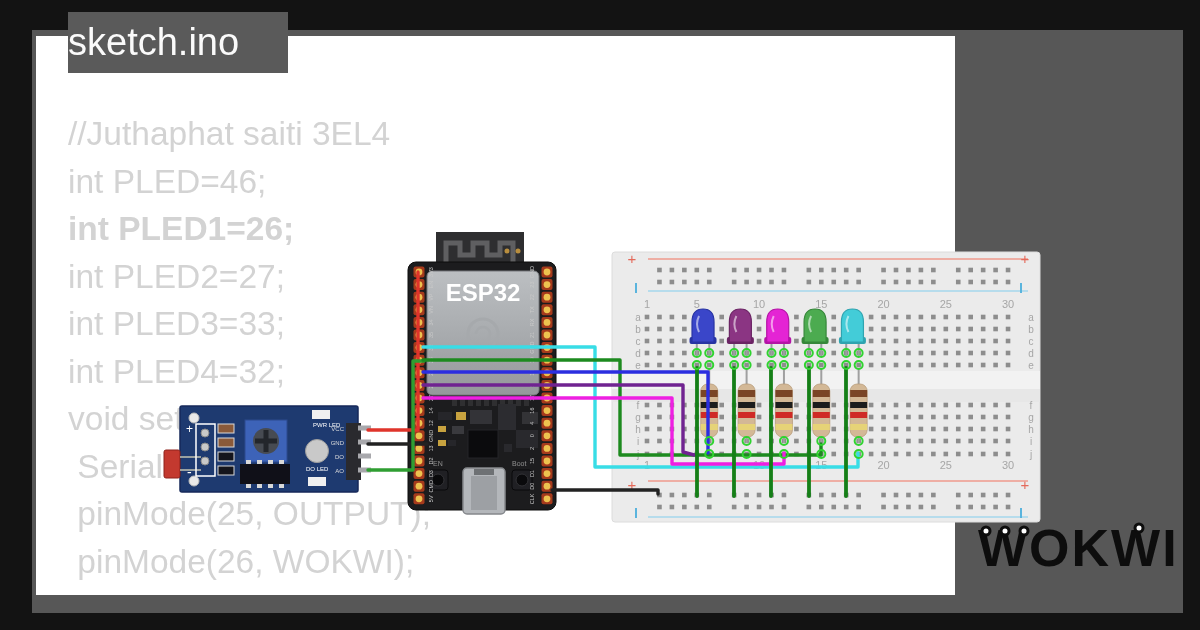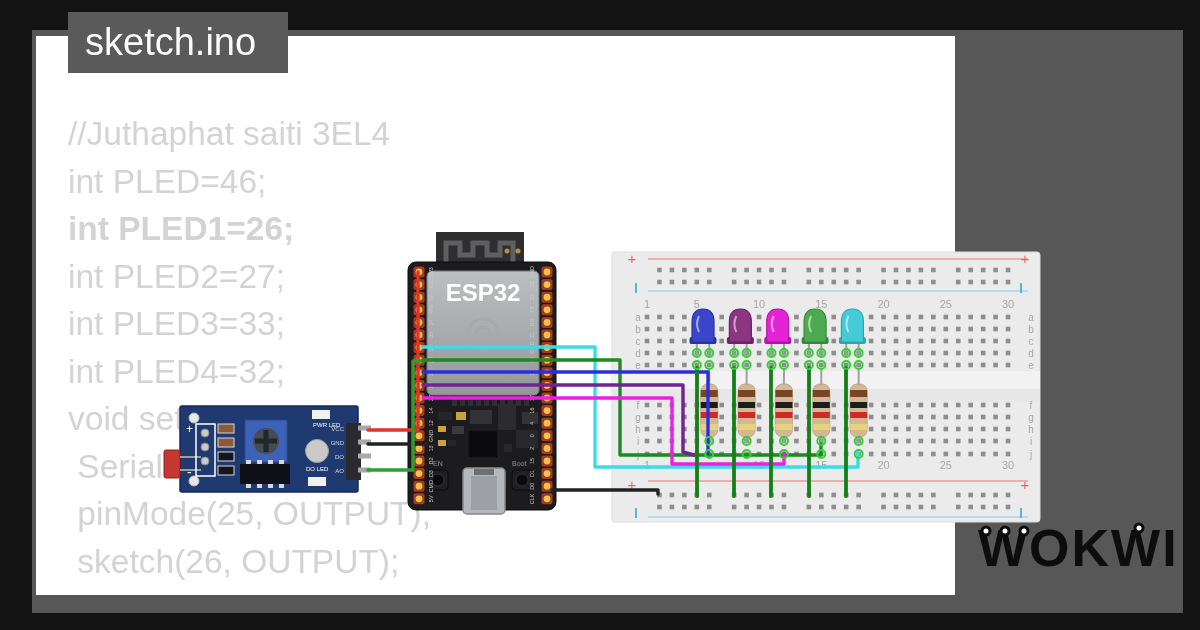--- a/index.html
+++ b/index.html
@@ -1,41 +1,41 @@
 <!DOCTYPE html>
 <html><head>
 <meta charset="utf-8">
 <style>
   html,body{margin:0;padding:0;}
   body{width:1200px;height:630px;background:#131313;position:relative;overflow:hidden;
        font-family:"Liberation Sans", sans-serif;}
   #shadow{position:absolute;left:32px;top:30px;width:1151px;height:583px;background:#575757;}
   #card{position:absolute;left:36px;top:36px;width:919px;height:559px;background:#ffffff;overflow:hidden;}
   #title-box{position:absolute;left:68px;top:12px;width:220px;height:61px;background:#5a5a5a;z-index:10;}
-  #title-box span{display:block;padding-left:17px;line-height:61px;font-size:38px;color:#fafafa;}
+  #title-box span{display:block;line-height:61px;font-size:38px;color:#fafafa;}
   .code-line{position:absolute;left:32px;width:900px;height:48px;font-size:33.5px;line-height:47.5px;
              color:#d3d3d3;white-space:pre;}
   #circuit{position:absolute;left:0;top:0;width:1200px;height:630px;z-index:5;pointer-events:none;}
 </style>
 </head>
 <body>
 
 <div id="shadow"></div>
 <div id="card">
   <div id="code">
       <div class="code-line" style="top: 74px;">//Juthaphat saiti 3EL4</div>
       <div class="code-line" style="top: 121.5px;">int PLED=46;</div>
       <div class="code-line" style="top: 169px; font-weight: bold;">int PLED1=26;</div>
       <div class="code-line" style="top: 216.5px;">int PLED2=27;</div>
       <div class="code-line" style="top: 264px;">int PLED3=33;</div>
       <div class="code-line" style="top: 311.5px;">int PLED4=32;</div>
       <div class="code-line" style="top: 359px;">void setup() {</div>
       <div class="code-line" style="top: 406.5px;"> Serial.begin(9600);</div>
       <div class="code-line" style="top: 454px;"> pinMode(25, OUTPUT);</div>
-      <div class="code-line" style="top: 501.5px;"> sketch(26, OUTPUT);</div>
+      <div class="code-line" style="top: 501.5px;"> pinMode(26, WOKWI);</div>
       <div class="code-line" style="top: 549px;"> pinMode(27, OUTPUT);</div>
     </div>
 </div>
 <div id="title-box">
   <span>sketch.ino</span>
 </div>
 <svg id="circuit" viewBox="0 0 1200 630">
     <g>
       <rect x="612" y="252" width="428" height="270" rx="3" fill="#ebebeb" stroke="#dcdcdc" stroke-width="1"></rect>
       <rect x="612" y="371" width="428" height="31" fill="#f2f2f2"></rect>

